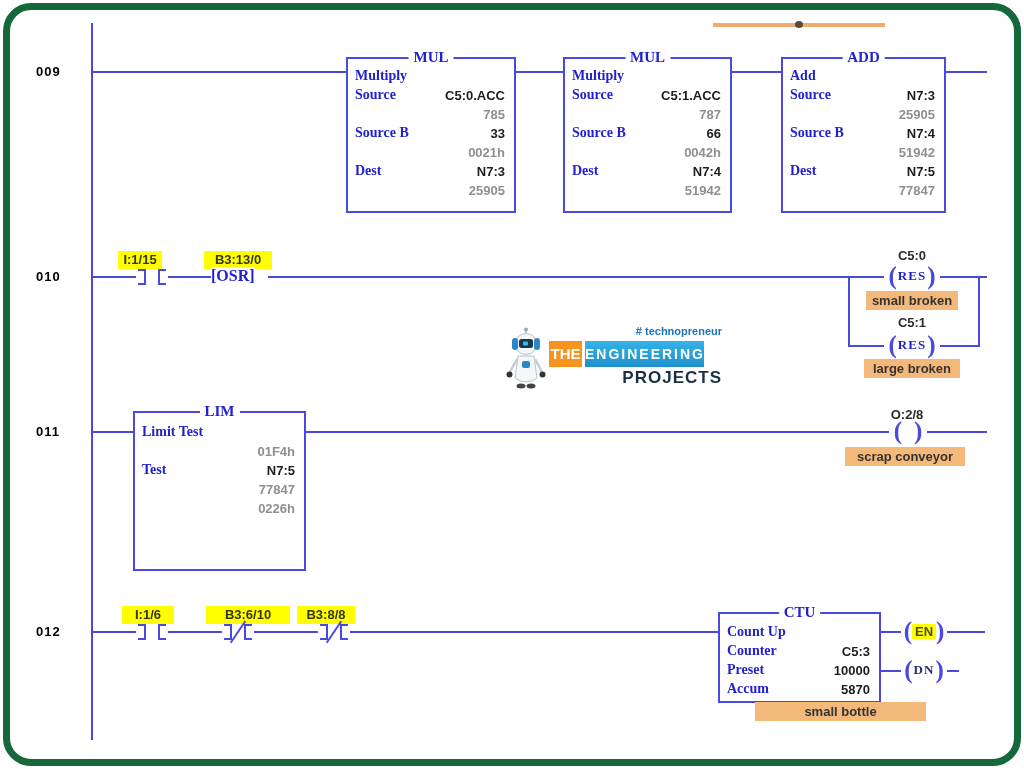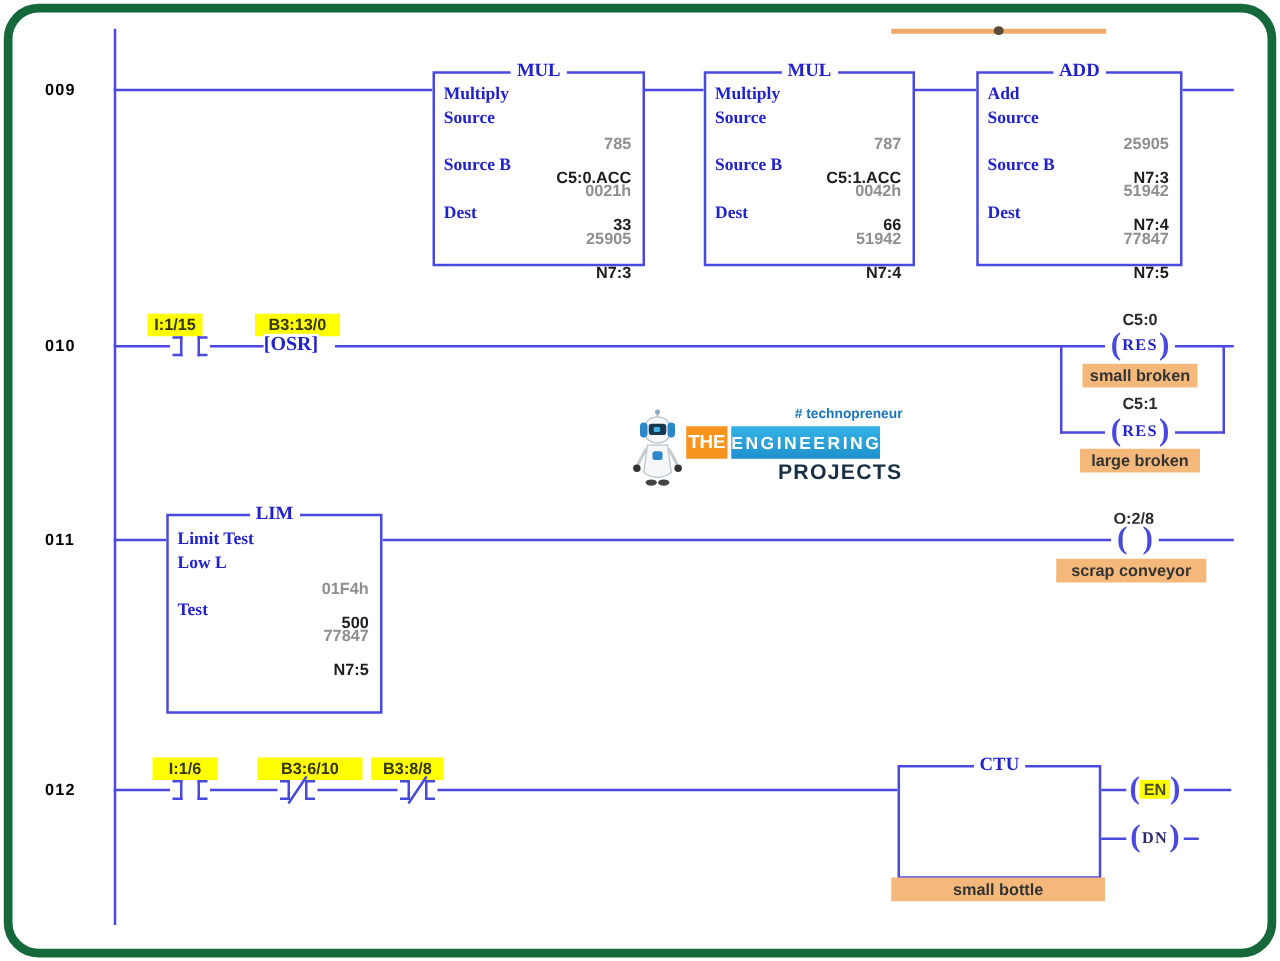--- a/index.html
+++ b/index.html
@@ -6,21 +6,21 @@
   #stage{position:relative;width:1024px;height:769px;background:#fff;overflow:hidden;}
   #frame{position:absolute;inset:3px;border:7px solid #15683a;border-radius:28px;pointer-events:none;}
   .hl{position:absolute;height:2px;background:#4949e0;}
   .vl{position:absolute;width:2px;background:#4949e0;}
   .box{position:absolute;border:2px solid #4949e0;background:#fff;box-sizing:border-box;}
   .btitle{position:absolute;top:-10px;left:50%;transform:translateX(-50%);background:#fff;
           padding:0 5px;font:bold 15px "Liberation Serif",serif;color:#2222cc;white-space:nowrap;}
   .brows{position:absolute;left:0;right:0;top:8px;}
   .prow{position:relative;height:19px;}
   .plabel{position:absolute;left:7px;top:1px;font:bold 14px "Liberation Serif",serif;color:#2222cc;white-space:nowrap;}
-  .pval{position:absolute;right:9px;top:2px;font:bold 13px "Liberation Sans",sans-serif;color:#1d1d1d;margin-top:46px;}
+  .pval{position:absolute;right:9px;top:2px;font:bold 13px "Liberation Sans",sans-serif;color:#1d1d1d;}
   .psub{position:absolute;right:9px;top:2px;font:bold 13px "Liberation Sans",sans-serif;color:#8f8f8f;}
   .rnum{position:absolute;font:bold 13px "Liberation Sans",sans-serif;color:#000000;letter-spacing:1px;}
   .ylabel{position:absolute;background:#ffff00;color:#35350f;font:bold 13px "Liberation Sans",sans-serif;
           text-align:center;line-height:18px;height:18px;}
   .otag{position:absolute;background:#f5b87b;color:#333;font:bold 13px "Liberation Sans",sans-serif;
         text-align:center;line-height:19px;height:19px;}
   .addr{position:absolute;color:#2b2b2b;font:bold 13px "Liberation Sans",sans-serif;text-align:center;white-space:nowrap;}
   .cb{position:absolute;width:8px;height:16px;box-sizing:border-box;}
   .cbl{border-right:2px solid #4949e0;border-top:2px solid #4949e0;border-bottom:2px solid #4949e0;}
   .cbr{border-left:2px solid #4949e0;border-top:2px solid #4949e0;border-bottom:2px solid #4949e0;}
@@ -217,32 +217,31 @@
   <div class="hl" style="left:306px;top:431px;width:583px;"></div>
   <div class="hl" style="left:925px;top:431px;width:62px;"></div>
 
   <div class="box" style="left:133px;top:411px;width:173px;height:160px;">
     <div class="btitle">LIM</div>
     <div class="brows" style="top:10px;">
       <div class="prow">
           <span class="plabel">Limit Test</span>
         </div>
       <div class="prow">
-          <span class="plabel">Low L</span>
-                        <span class="pval">500</span>
-        </div>
-      <div class="prow">
           <span class="psub">01F4h</span>
         </div>
       <div class="prow">
           <span class="plabel">Test</span>
                         <span class="pval">N7:5</span>
         </div>
       <div class="prow">
           <span class="psub">77847</span>
+        </div>
+      <div class="prow">
+          <span class="psub">0226h</span>
         </div>
     </div>
   </div>
 
   <div class="addr" style="left:877px;top:407px;width:60px;">O:2/8</div>
   <div class="coil" style="left:889px;top:419px;width:38px;height:24px;">
     <span class="paren">(</span>
     <span style="width:12px;"></span>
     <span class="paren">)</span>
   </div>
@@ -262,22 +261,39 @@
   <div class="cb cbr" style="left:244px;top:624px;"></div>
   <div class="ncslash" style="left:237px;top:619px;"></div>
 
   <div class="ylabel" style="left:297px;top:606px;width:58px;">B3:8/8</div>
   <div class="cb cbl" style="left:320px;top:624px;"></div>
   <div class="cb cbr" style="left:340px;top:624px;"></div>
   <div class="ncslash" style="left:333px;top:619px;"></div>
 
   <div class="box" style="left:718px;top:612px;width:163px;height:91px;">
     <div class="btitle">CTU</div>
-  </div>
-  <div class="otag" style="left:713px;top:702px;width:171px;">small bottle</div>
+    <div class="brows" style="top:9px;">
+      <div class="prow">
+          <span class="plabel">Count Up</span>
+        </div>
+      <div class="prow">
+          <span class="plabel">Counter</span>
+                        <span class="pval">C5:3</span>
+        </div>
+      <div class="prow">
+          <span class="plabel">Preset</span>
+                        <span class="pval">10000</span>
+        </div>
+      <div class="prow">
+          <span class="plabel">Accum</span>
+                        <span class="pval">5870</span>
+        </div>
+    </div>
+  </div>
+  <div class="otag" style="left:755px;top:702px;width:171px;">small bottle</div>
 
   <div class="hl" style="left:881px;top:631px;width:22px;"></div>
   <div class="hl" style="left:945px;top:631px;width:40px;"></div>
   <div class="coil" style="left:901px;top:619px;width:46px;height:24px;">
     <span class="paren">(</span>
     <span class="entxt">EN</span>
     <span class="paren">)</span>
   </div>
 
   <div class="hl" style="left:881px;top:670px;width:22px;"></div>

